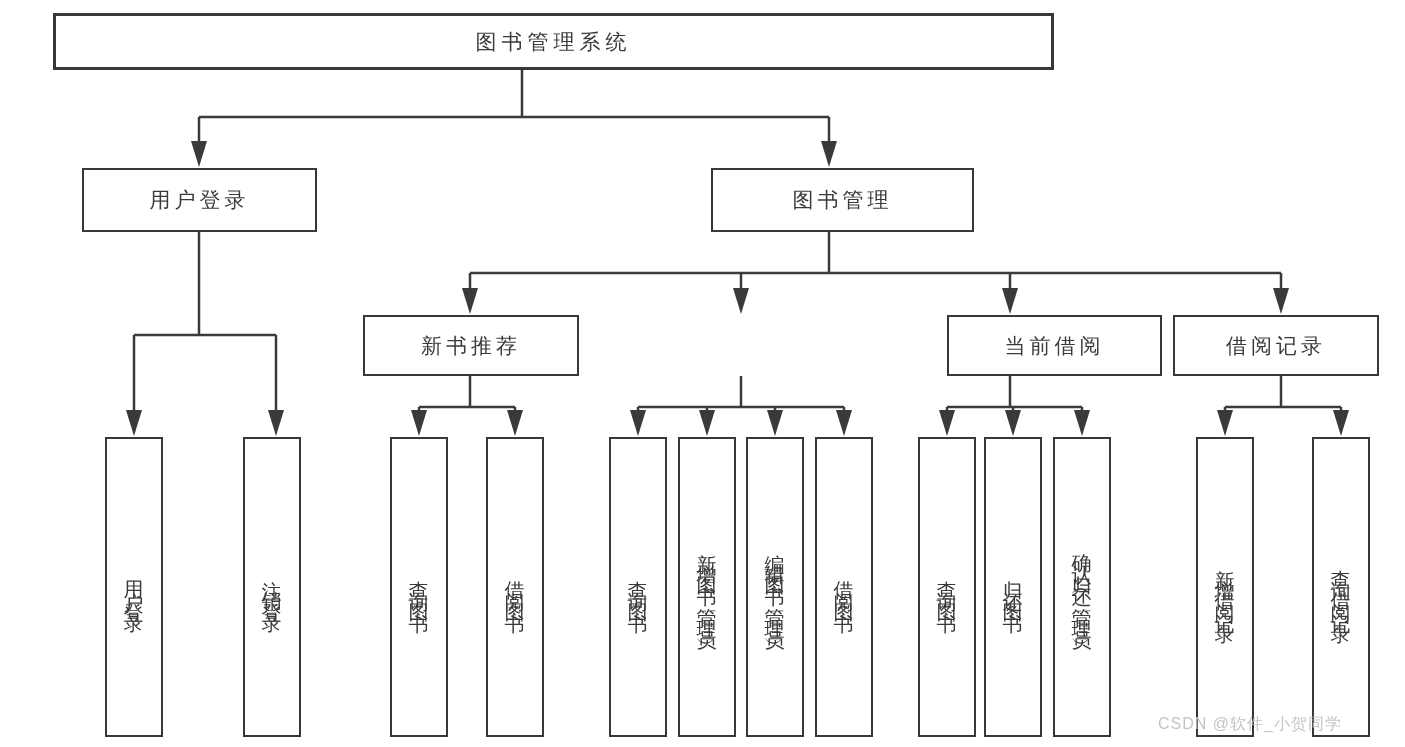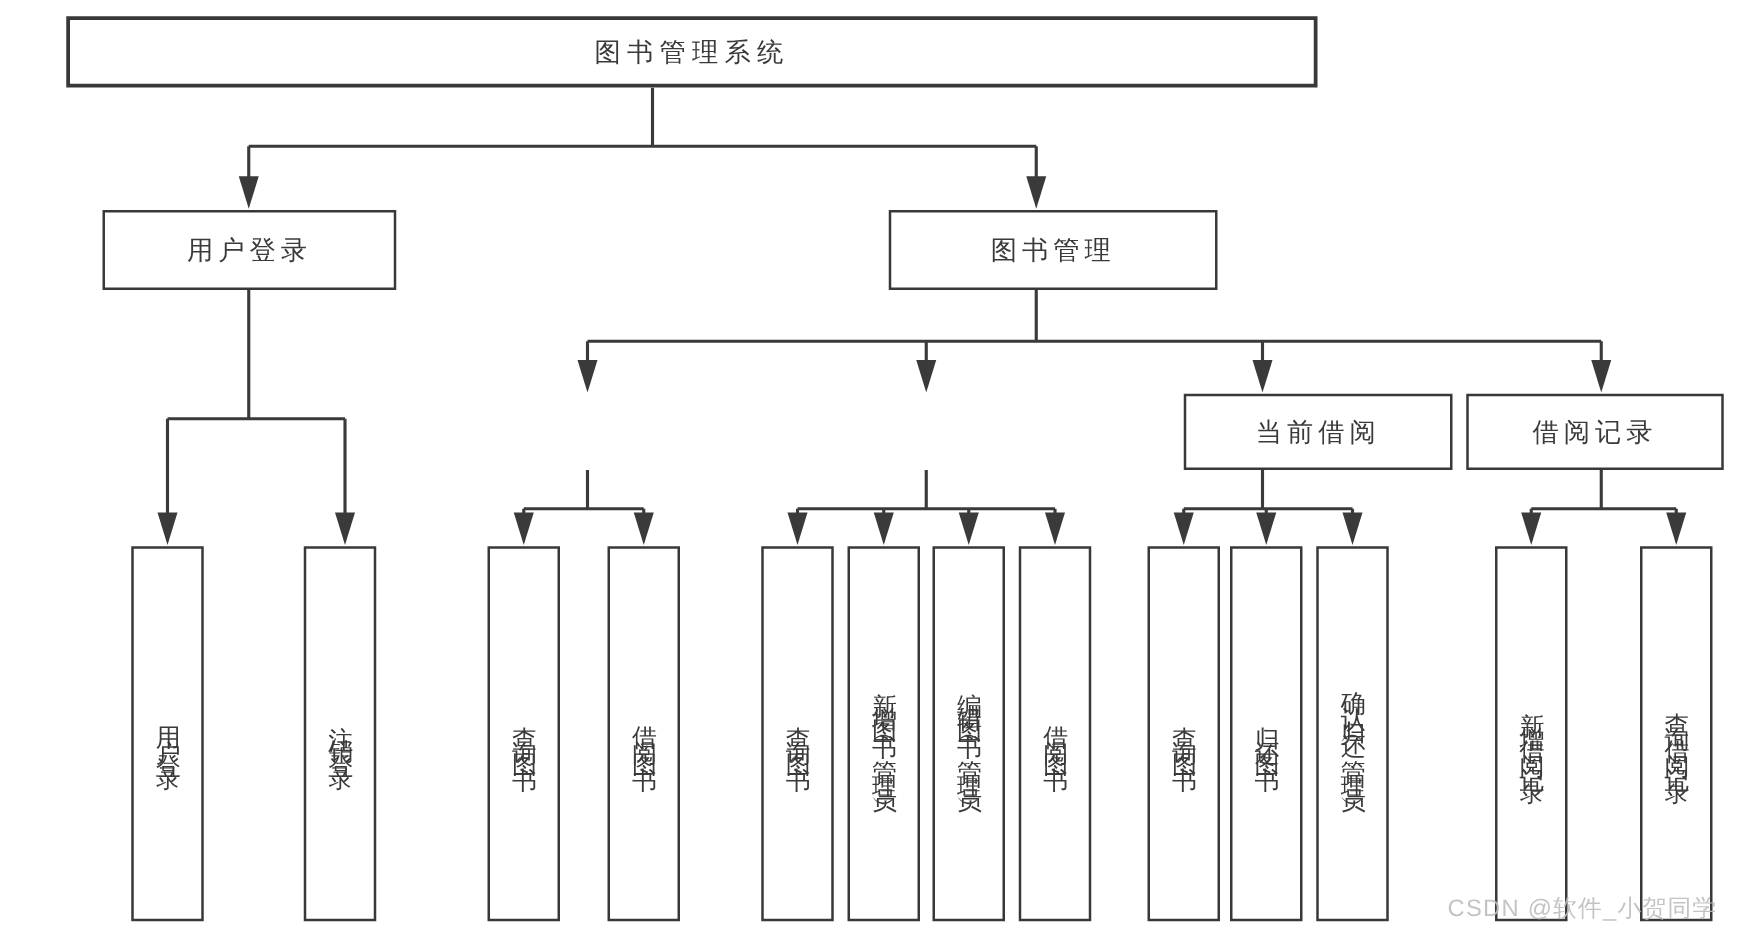--- a/index.html
+++ b/index.html
@@ -60,21 +60,21 @@
     font-size: 20px;
     letter-spacing: 11px;
     line-height: 1;
     white-space: nowrap;
   }
   .watermark {
     position: absolute;
     left: 1158px;
     top: 714px;
     z-index: 3;
-    font-size: 19px;
+    font-size: 16px;
     letter-spacing: 1px;
     color: #bdbdbd;
     opacity: 0.9;
     white-space: nowrap;
   }
 </style>
 </head>
 <body>
 
 <div class="stage">
@@ -133,20 +133,23 @@
     <span>图书管理系统</span>
   </div>
 
   <div class="node hbox" style="left:82px;top:168px;width:235px;height:64px;">
     <span>用户登录</span>
   </div>
   <div class="node hbox" style="left:711px;top:168px;width:263px;height:64px;">
     <span>图书管理</span>
   </div>
 
+  <div class="node hbox" style="left:363px;top:315px;width:216px;height:61px;">
+    <span>新书推荐</span>
+  </div>
   <div class="node hbox" style="left:903px;top:315px;width:215px;height:61px;margin-left:44px;">
     <span>当前借阅</span>
   </div>
   <div class="node hbox" style="left:1173px;top:315px;width:206px;height:61px;">
     <span>借阅记录</span>
   </div>
 
   <div class="node vbox" style="left:105px;top:437px;width:58px;height:300px;">
     <span>用户登录</span>
   </div>

